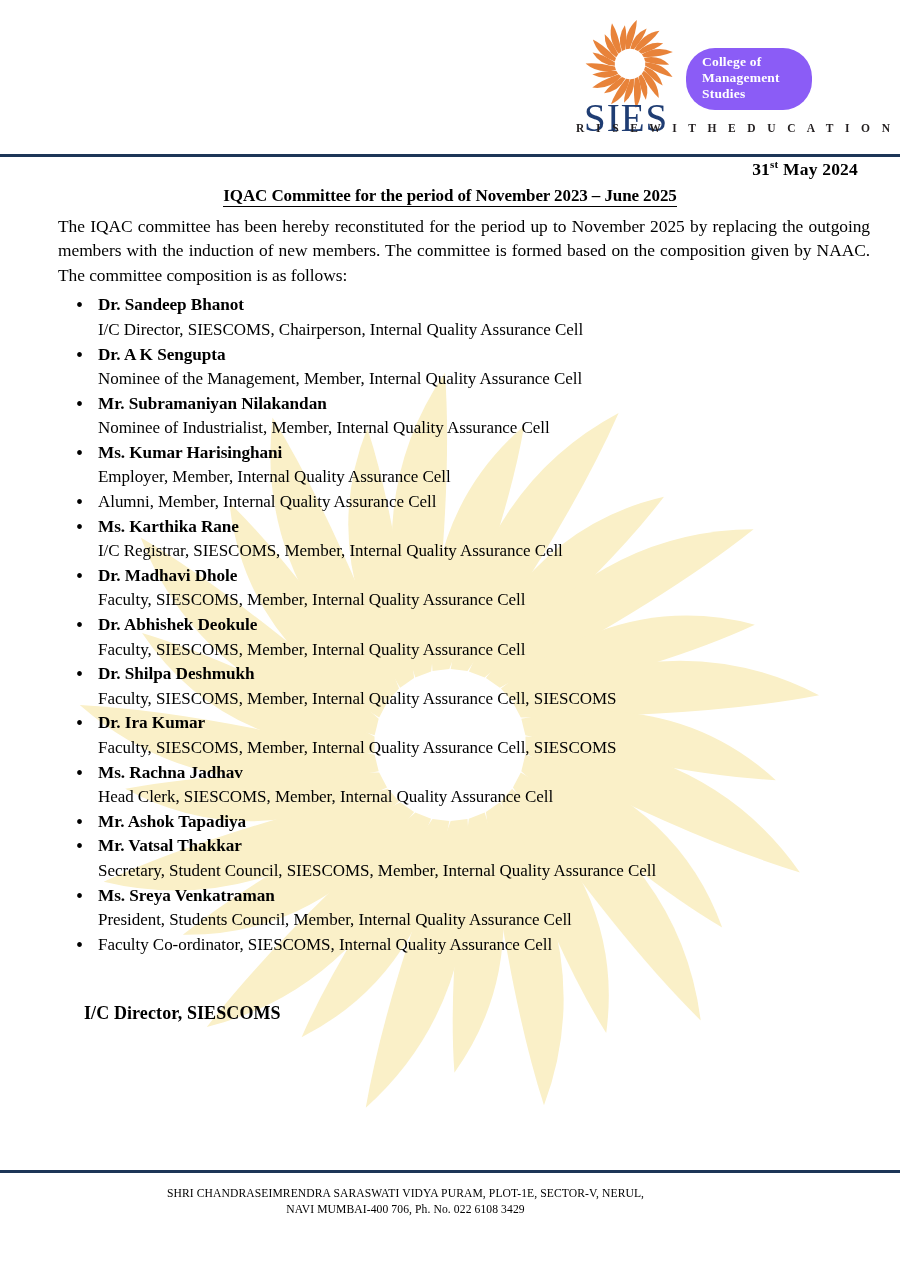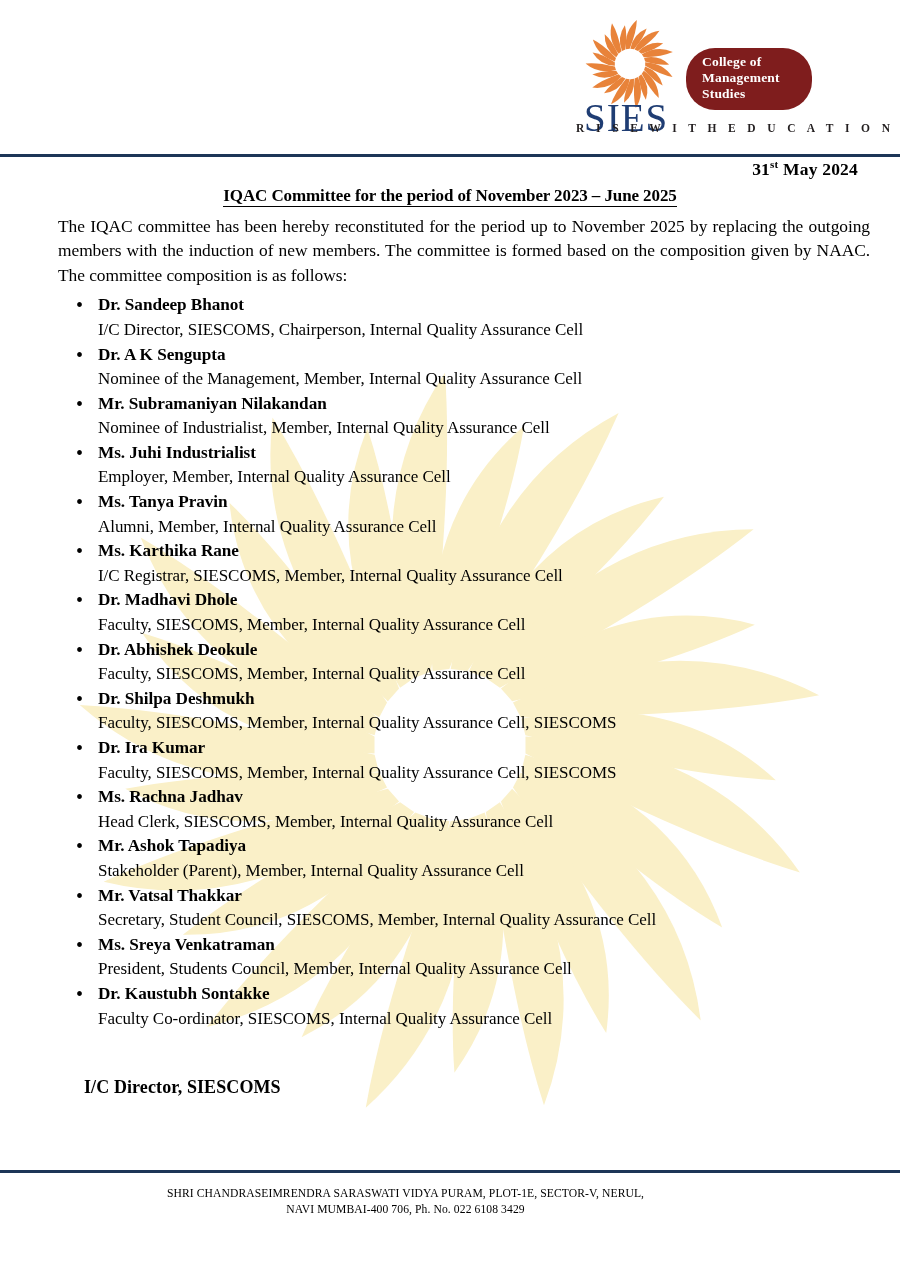--- a/index.html
+++ b/index.html
@@ -64,21 +64,21 @@
     color: #1F3D73;
     line-height: 1;
     margin-top: 8px;
   }
   #cms-box {
     position: absolute;
     left: 110px;
     top: 30px;
     width: 126px;
     height: 62px;
-    background: #7f1d1d;
+    background: #8b5cf6;
     box-sizing: border-box;
     padding: 6px 0 0 16px;
     border-radius: 29px;
   }
   #cms-box .cms-line {
     color: #ffffff;
     font-family: "Liberation Serif", "DejaVu Serif", serif;
     font-weight: bold;
     font-size: 13.5px;
     line-height: 16px;
@@ -298,26 +298,25 @@
           <div class="m-name">Dr. A K Sengupta</div>
           <div class="m-role">Nominee of the Management, Member, Internal Quality Assurance Cell</div>
         </li>
         <li>
           <span class="bullet">•</span>
           <div class="m-name">Mr. Subramaniyan Nilakandan</div>
           <div class="m-role">Nominee of Industrialist, Member, Internal Quality Assurance Cell</div>
         </li>
         <li>
           <span class="bullet">•</span>
-          <div class="m-name">Ms. Juhi Industrialist</div>
+          <div class="m-name">Ms. Kumar Harisinghani</div>
           <div class="m-role">Employer, Member, Internal Quality Assurance Cell</div>
         </li>
         <li>
           <span class="bullet">•</span>
-          <div class="m-name">Ms. Tanya Pravin</div>
           <div class="m-role">Alumni, Member, Internal Quality Assurance Cell</div>
         </li>
         <li>
           <span class="bullet">•</span>
           <div class="m-name">Ms. Karthika Rane</div>
           <div class="m-role">I/C Registrar, SIESCOMS, Member, Internal Quality Assurance Cell</div>
         </li>
         <li>
           <span class="bullet">•</span>
           <div class="m-name">Dr. Madhavi Dhole</div>
@@ -339,35 +338,33 @@
           <div class="m-role">Faculty, SIESCOMS, Member, Internal Quality Assurance Cell, SIESCOMS</div>
         </li>
         <li>
           <span class="bullet">•</span>
           <div class="m-name">Ms. Rachna Jadhav</div>
           <div class="m-role">Head Clerk, SIESCOMS, Member, Internal Quality Assurance Cell</div>
         </li>
         <li>
           <span class="bullet">•</span>
           <div class="m-name">Mr. Ashok Tapadiya</div>
-          <div class="m-role">Stakeholder (Parent), Member, Internal Quality Assurance Cell</div>
         </li>
         <li>
           <span class="bullet">•</span>
           <div class="m-name">Mr. Vatsal Thakkar</div>
           <div class="m-role">Secretary, Student Council, SIESCOMS, Member, Internal Quality Assurance Cell</div>
         </li>
         <li>
           <span class="bullet">•</span>
           <div class="m-name">Ms. Sreya Venkatraman</div>
           <div class="m-role">President, Students Council, Member, Internal Quality Assurance Cell</div>
         </li>
         <li>
           <span class="bullet">•</span>
-          <div class="m-name">Dr. Kaustubh Sontakke</div>
           <div class="m-role">Faculty Co-ordinator, SIESCOMS, Internal Quality Assurance Cell</div>
         </li>
       </ul>
 
     <div id="signature">I/C Director, SIESCOMS</div>
   </div>
 
   <div class="hrule" id="rule-bottom"></div>
 
   <div id="footer">

